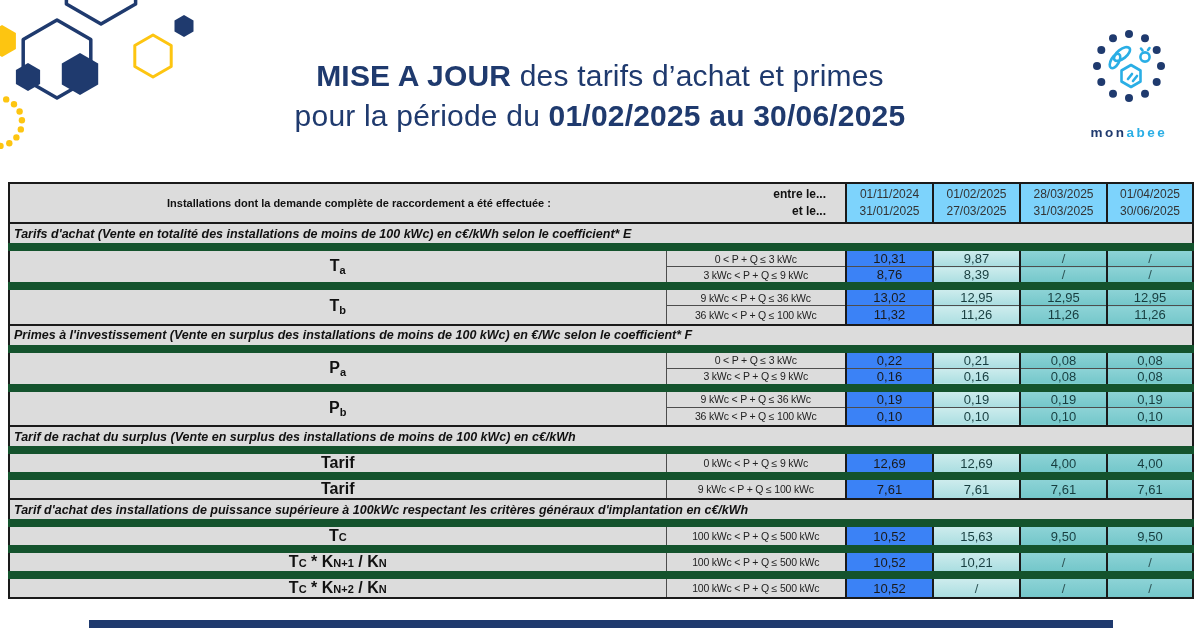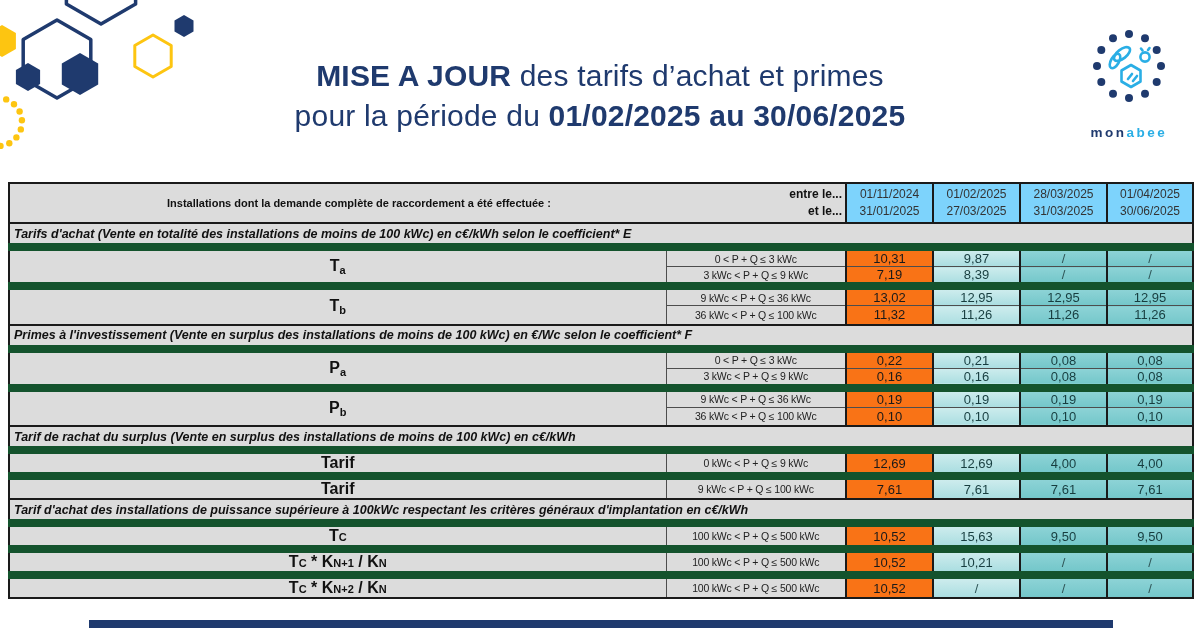--- a/index.html
+++ b/index.html
@@ -30,40 +30,40 @@
   td{border:1px solid #4d4d4d;padding:0;overflow:hidden;white-space:nowrap;}
   tr.hdr{height:40px;}
   tr.sec{height:24px;}
   tr.sub{height:19px;}
   tr.mid{height:23px;}
   tr.tcrow{height:21px;}
   tr.hdr td{border-bottom:2px solid #1a1a1a;}
   td.corner{background:#dcdcdc;}
   .corner-in{display:flex;align-items:center;height:100%;}
   .corner-center{width:650px;text-align:center;font-weight:bold;font-size:11px;color:#111;padding-left:24px;}
-  .corner-right{flex:1;text-align:right;padding-right:3px;font-weight:bold;font-size:12px;line-height:17px;color:#111;}
+  .corner-right{flex:1;text-align:right;padding-right:19px;font-weight:bold;font-size:12px;line-height:17px;color:#111;}
   td.date{
     background:#7dd3fc;text-align:center;font-size:12px;line-height:17px;
     color:#333;font-weight:500;border-left:2px solid #1a1a1a;
   }
   tr.sec td{
     background:#dcdcdc;font-weight:bold;font-style:italic;font-size:12.5px;color:#111;
     padding-left:4px;border-top:2px solid #1a1a1a;border-bottom:2px solid #1a1a1a;
   }
   tr.gfirst td{border-top:8px solid #14532d;}
   td.lab{background:#dcdcdc;text-align:center;font-weight:bold;font-size:16px;color:#111;}
   td.lab .sub{font-size:11px;vertical-align:-3px;}
   td.lab .sm{font-size:11px;}
   td.crit{
     background:#dcdcdc;text-align:center;font-size:10.5px;font-weight:500;
     letter-spacing:-0.2px;color:#222;
   }
   td.v{
     text-align:center;font-size:13px;font-weight:500;color:#1a1a1a;
-    border-left:2px solid #1a1a1a;background:#f97316;
+    border-left:2px solid #1a1a1a;background:#3b82f6;
   }
   td.v.c1{background:linear-gradient(#cdeced,#abdee1);color:#173d3f;}
   td.v.c2,td.v.c3{background:linear-gradient(#8dd3d6,#74c7ca);color:#173d3f;}
   td.v.slash{color:#2f5557;}
   
   .footer-bar{position:absolute;left:89px;width:1024px;bottom:0;height:8px;background:#1f3a6e;}
 </style>
 </head>
 <body>
 
@@ -165,21 +165,21 @@
       <tr class="sub gfirst">
         <td class="lab" rowspan="2"><span>T</span><span class="sub">a</span></td>
         <td class="crit">0 &lt; P + Q ≤ 3 kWc</td>
         <td class="v c0">10,31</td>
         <td class="v c1">9,87</td>
         <td class="v c2 slash">/</td>
         <td class="v c3 slash">/</td>
       </tr>
       <tr class="sub">
         <td class="crit">3 kWc &lt; P + Q ≤ 9 kWc</td>
-        <td class="v c0">7,19</td>
+        <td class="v c0">8,76</td>
         <td class="v c1">8,39</td>
         <td class="v c2 slash">/</td>
         <td class="v c3 slash">/</td>
       </tr>
       <tr class="sub gfirst">
         <td class="lab" rowspan="2"><span>T</span><span class="sub">b</span></td>
         <td class="crit">9 kWc &lt; P + Q ≤ 36 kWc</td>
         <td class="v c0">13,02</td>
         <td class="v c1">12,95</td>
         <td class="v c2">12,95</td>

